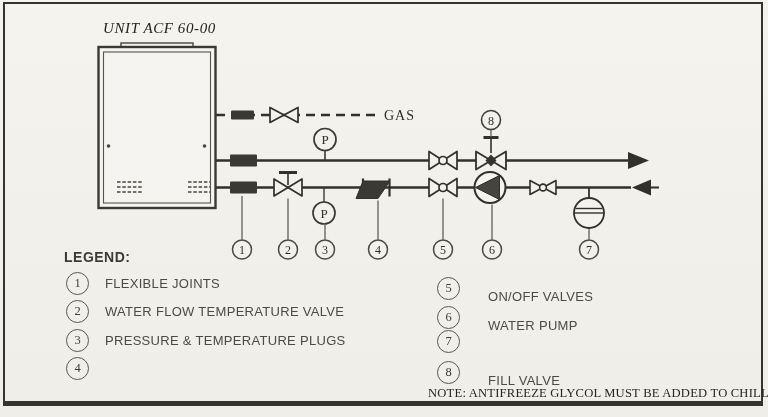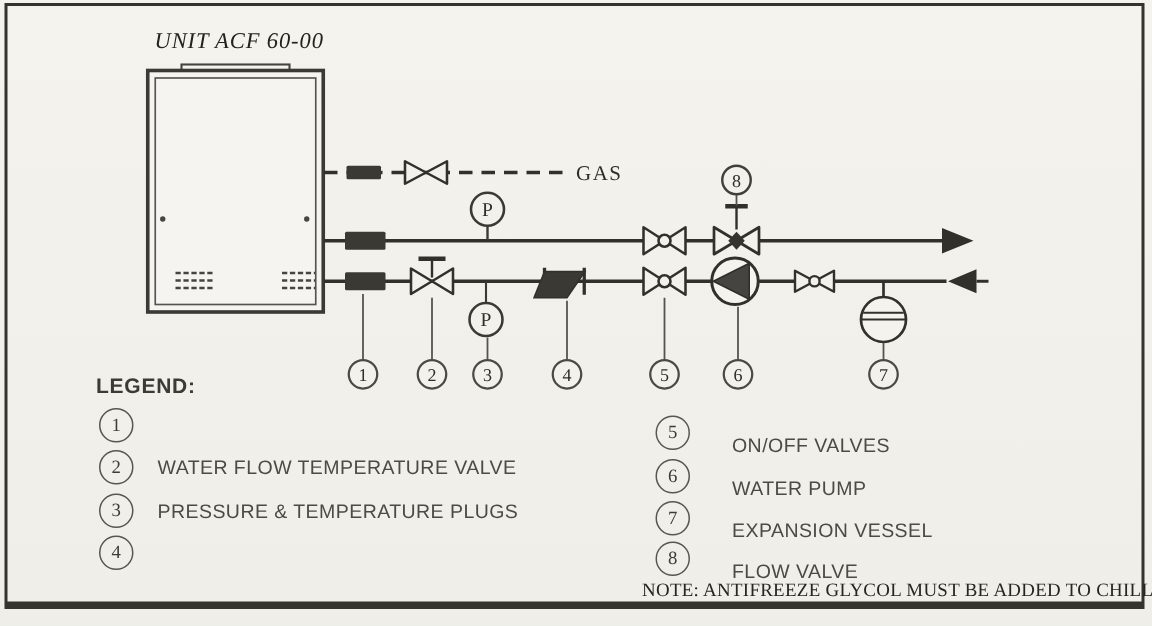--- a/index.html
+++ b/index.html
@@ -174,20 +174,21 @@
       <text x="492" y="254" font-size="12" text-anchor="middle">6</text>
       <circle cx="589" cy="249.5" r="9.5" fill="#f2f1ec" stroke="#4a4943" stroke-width="1.5"></circle>
       <text x="589" y="254" font-size="12" text-anchor="middle">7</text>
     </g>
   </svg>
 
   <div class="legend-heading">LEGEND:</div>
 
   <div class="lrow left" style="left:66px; top:271.5px;">
     <span class="lnum">1</span>
+    <span class="llabel">FLEXIBLE JOINTS</span>
   </div>
   <div class="lrow left" style="left:66px; top:300px;">
     <span class="lnum">2</span>
     <span class="llabel">WATER FLOW TEMPERATURE VALVE</span>
   </div>
   <div class="lrow left" style="left:66px; top:328.5px;">
     <span class="lnum">3</span>
     <span class="llabel">PRESSURE &amp; TEMPERATURE PLUGS</span>
   </div>
   <div class="lrow left" style="left:66px; top:356.5px;">
@@ -197,21 +198,20 @@
   <div class="lrow right" style="left:437px; top:272.5px;">
     <span class="lnum">5</span>
     <span class="llabel">ON/OFF VALVES</span>
   </div>
   <div class="lrow right" style="left:437px; top:301.5px;">
     <span class="lnum">6</span>
     <span class="llabel">WATER PUMP</span>
   </div>
   <div class="lrow right" style="left:437px; top:329.5px;">
     <span class="lnum">7</span>
-    <span class="llabel">EXPANSION VESSEL</span>
   </div>
   <div class="lrow right" style="left:437px; top:357px;">
     <span class="lnum">8</span>
-    <span class="llabel">FLOW VALVE</span>
+    <span class="llabel">FILL VALVE</span>
   </div>
 
   <div class="note">NOTE: ANTIFREEZE GLYCOL  MUST BE ADDED TO CHILLED WATER</div>
 </div>
 
 </body></html>

